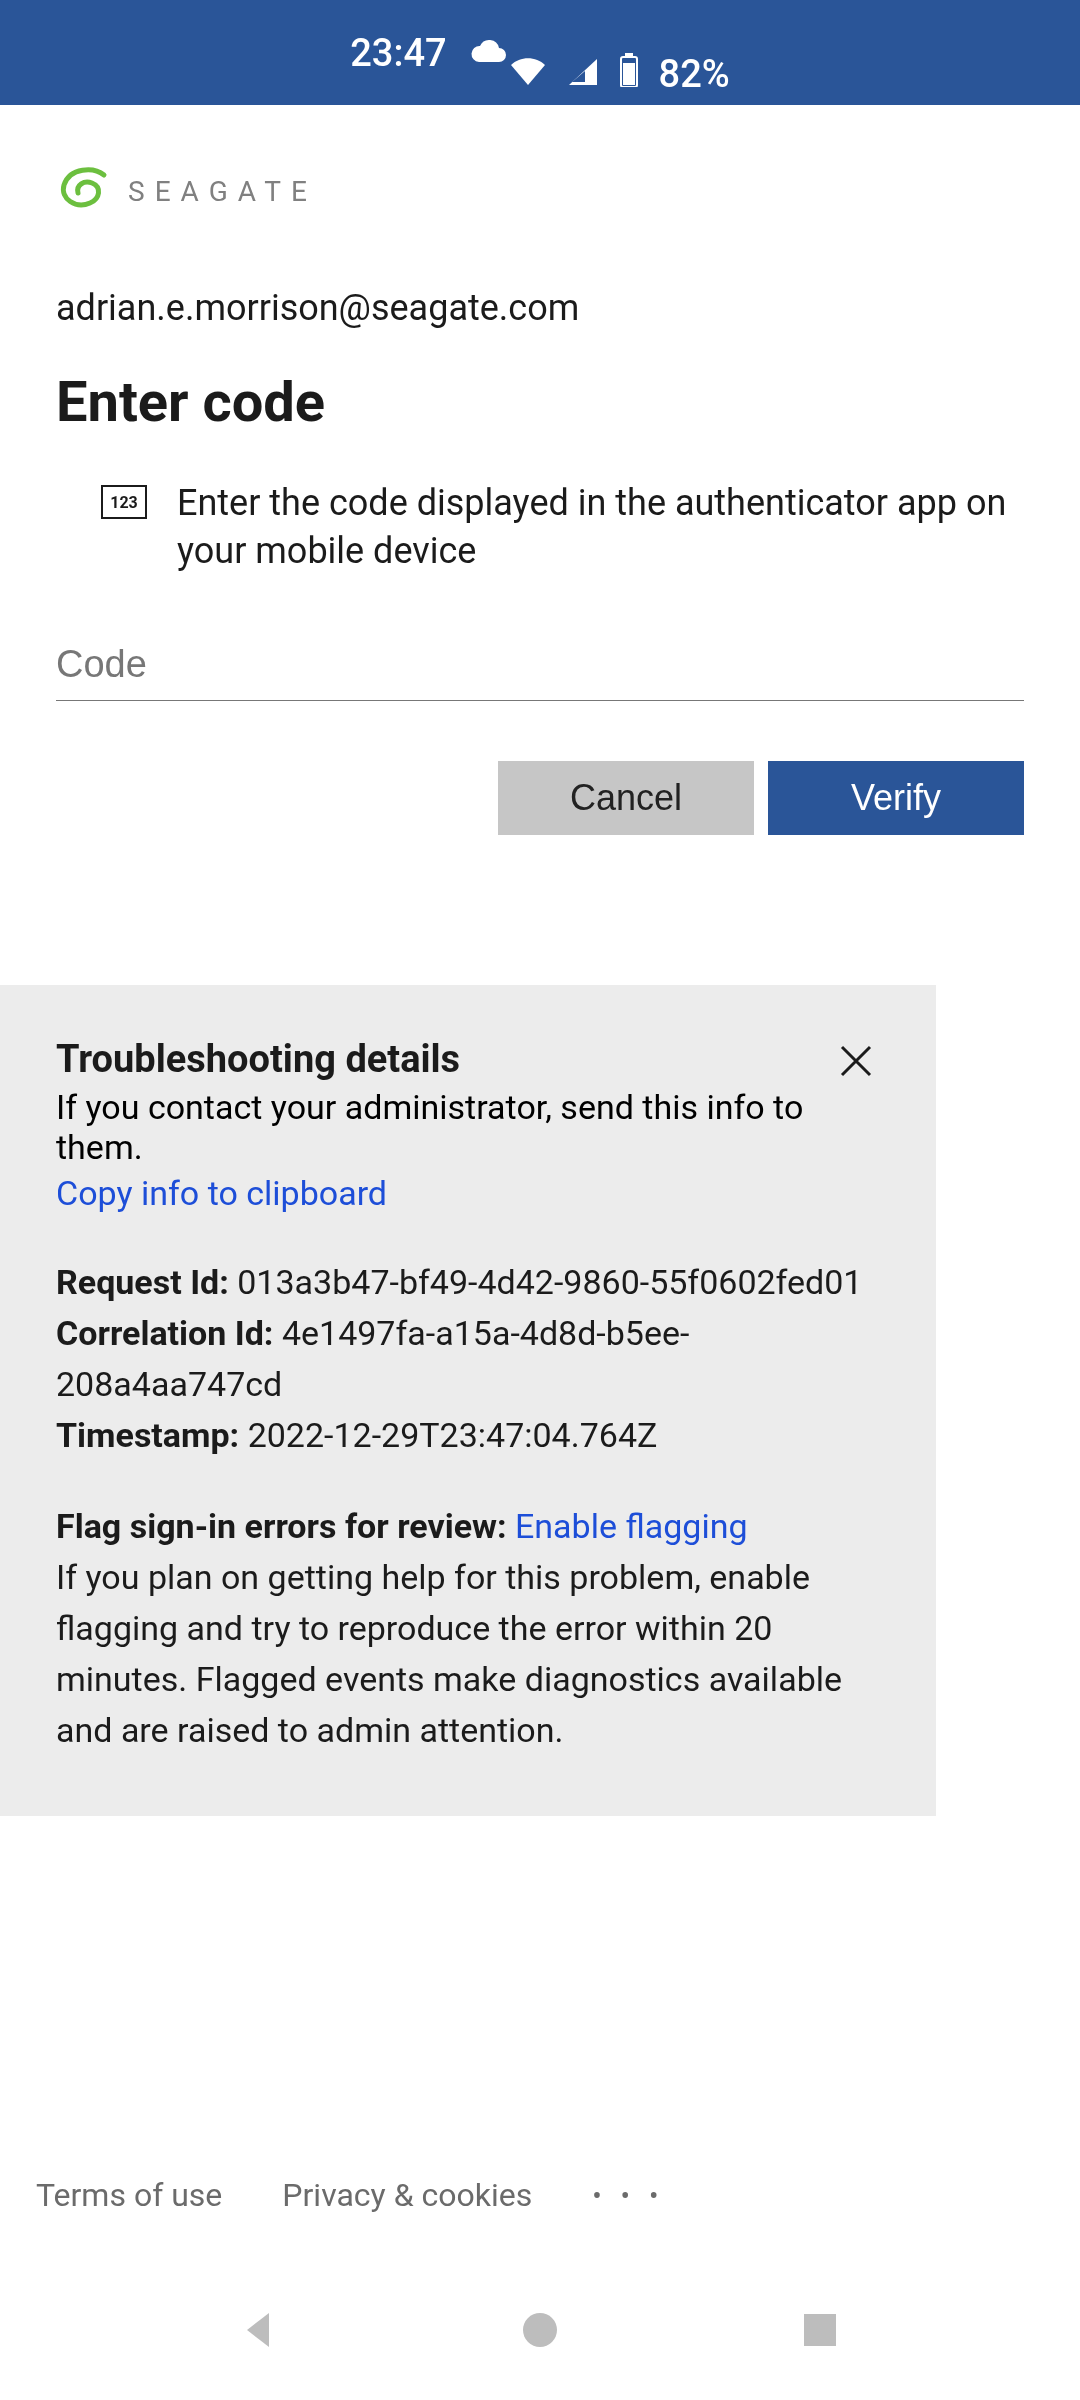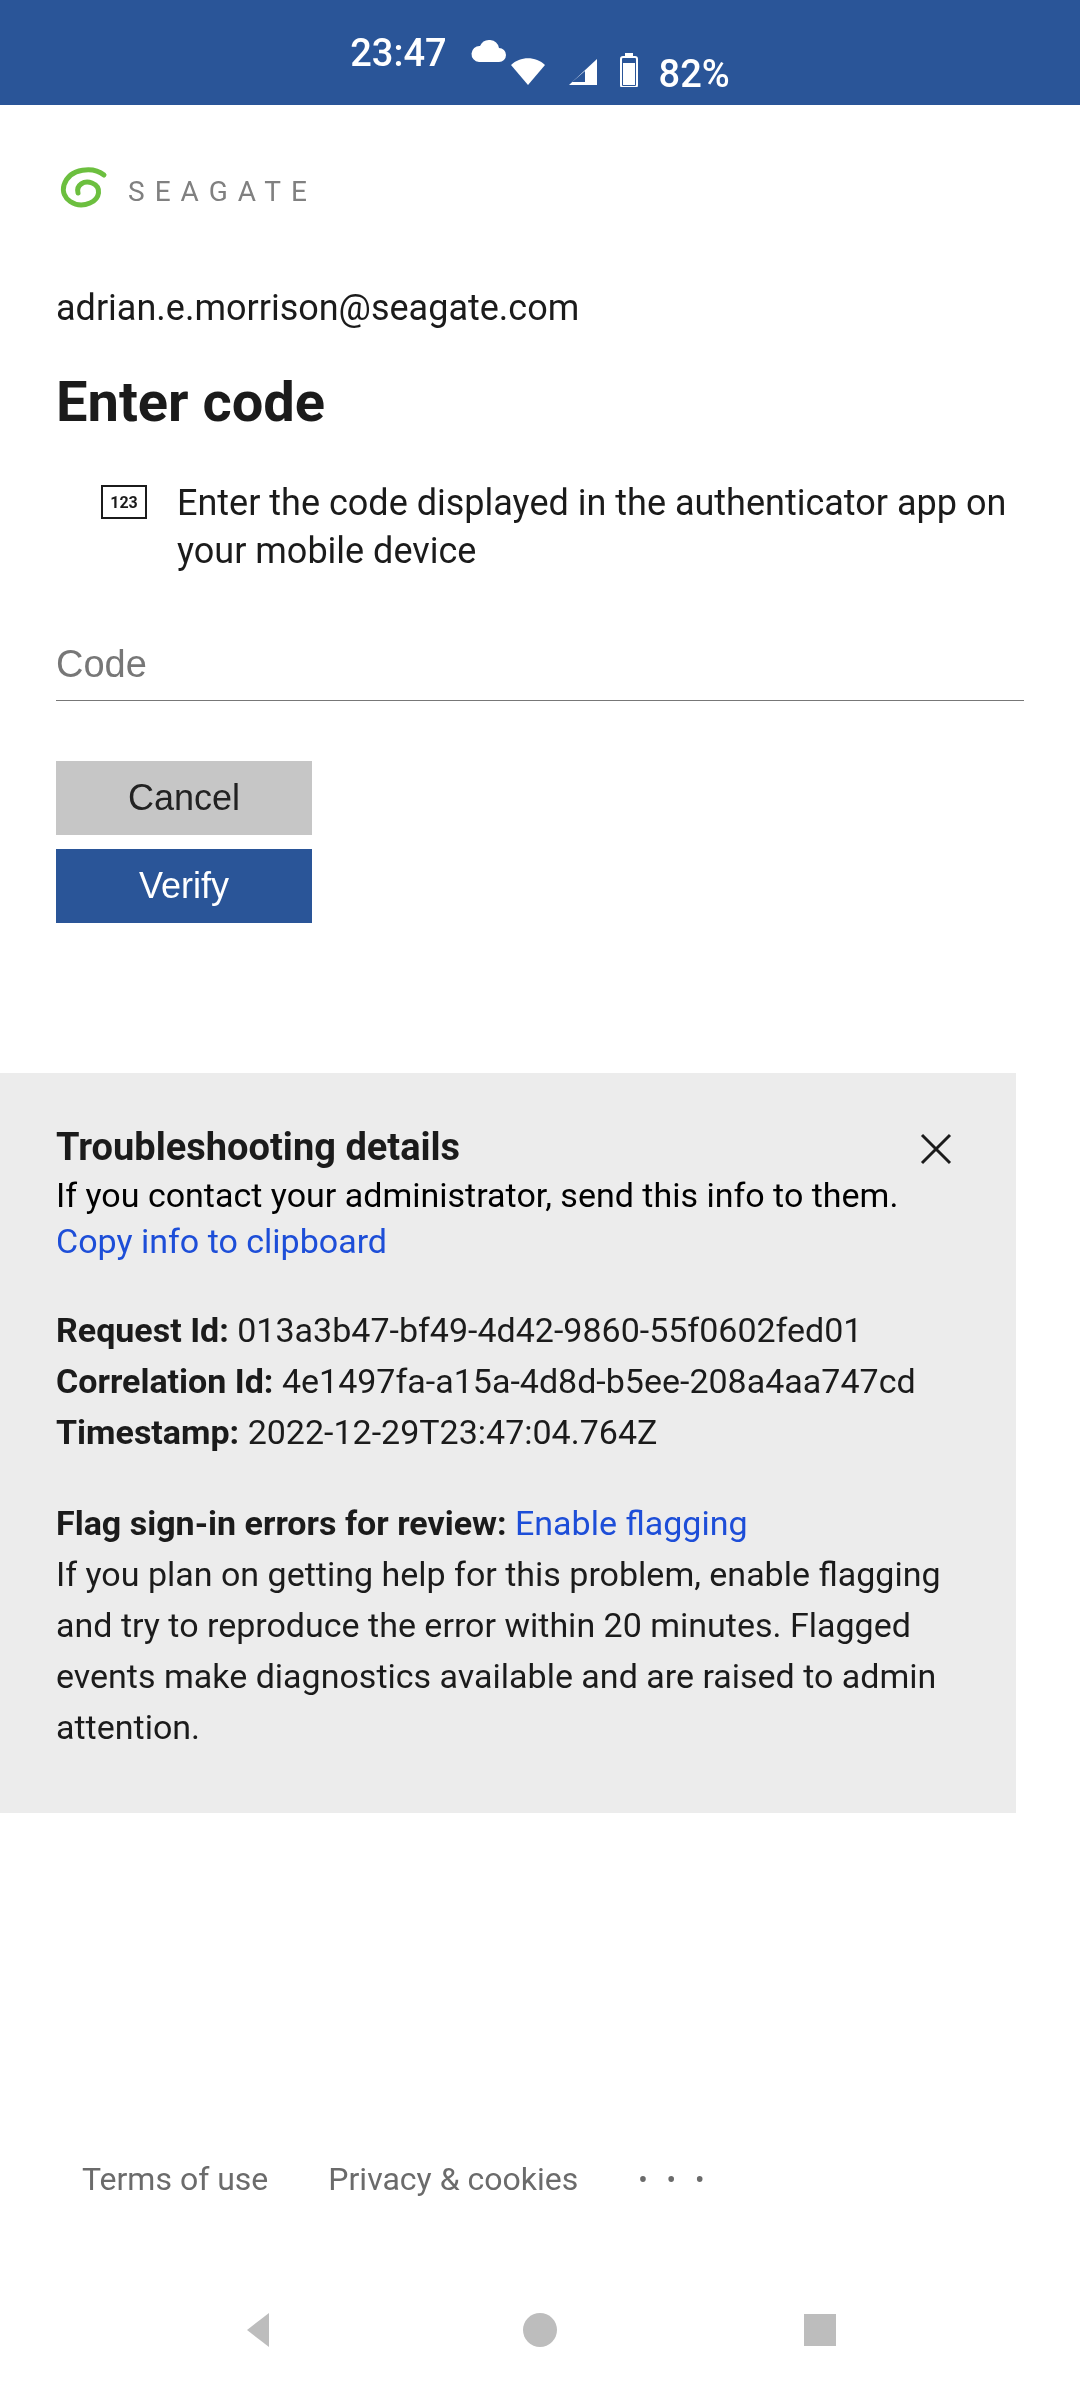--- a/index.html
+++ b/index.html
@@ -11,35 +11,35 @@
   .logo-row { display: flex; align-items: center; gap: 14px; margin-bottom: 70px; }
   .logo-swirl { width: 58px; height: 52px; }
   .logo-text { font-size: 28px; letter-spacing: 10px; color: #808080; font-weight: 400; }
   .email { font-size: 36px; color: #1b1b1b; margin-bottom: 40px; }
   .title { font-size: 56px; font-weight: 700; margin-bottom: 44px; }
   .instr-row { display: flex; align-items: flex-start; gap: 30px; margin-bottom: 60px; }
   .code-icon { flex: 0 0 auto; margin-top: 6px; padding-left: 45px; }
   .instr-text { font-size: 36px; line-height: 1.34; color: #1b1b1b; }
   .code-input { width: 100%; border: none; border-bottom: 1.5px solid #777; font-size: 38px; padding: 8px 0 14px 0; outline: none; color: #1b1b1b; background: transparent; }
   .code-input::placeholder { color: #777; }
-  .btn-row { display: flex; justify-content: flex-end; gap: 14px; margin-top: 60px; flex-direction: column; }
+  .btn-row { display: flex; justify-content: flex-end; gap: 14px; margin-top: 60px; }
   .btn { width: 256px; height: 74px; display: flex; align-items: center; justify-content: center; font-size: 36px; border: none; cursor: pointer; }
   .btn-cancel { background: #c6c6c6; color: #222; }
   .btn-verify { background: #2a5598; color: #fff; }
-  .trouble-panel { background: #ececec; margin-top: 150px; padding: 52px 56px 60px 56px; width: 1016px; margin-left: -56px; }
+  .trouble-panel { background: #ececec; margin-top: 150px; padding: 52px 56px 60px 56px; width: 936px; margin-left: -56px; }
   .trouble-head { display: flex; justify-content: space-between; align-items: flex-start; }
   .trouble-title { font-size: 38px; font-weight: 700; margin-bottom: 6px; }
   .trouble-sub { font-size: 34px; color: #000000; margin-bottom: 6px; }
   .close-x { cursor: pointer; padding: 4px; }
   .link { color: #1d4ed8; font-size: 34px; cursor: pointer; }
   .kv-block { margin-top: 44px; }
   .kv-line { font-size: 34px; line-height: 1.5; }
   .kv-line b { font-weight: 700; }
   .flag-block { margin-top: 40px; font-size: 34px; line-height: 1.5; }
-  .footer { position: absolute; bottom: 202px; left: 0; width: 100%; display: flex; align-items: center; gap: 60px; padding: 0 82px; color: #6b6b6b; font-size: 32px; }
+  .footer { position: absolute; bottom: 186px; left: 0; width: 100%; display: flex; align-items: center; gap: 60px; padding: 0 36px; color: #6b6b6b; font-size: 32px; }
   .footer-item { cursor: pointer; }
   .dots { letter-spacing: 6px; font-size: 28px; cursor: pointer; }
   .nav-bar { position: absolute; bottom: 0; left: 0; width: 100%; height: 140px; display: flex; align-items: center; justify-content: space-around; padding: 0 120px; }
   .nav-btn { width: 50px; height: 50px; display: flex; align-items: center; justify-content: center; cursor: pointer; }
 </style>
 </head>
 <body>
 
 <div class="status-bar">
   <div class="status-left">

